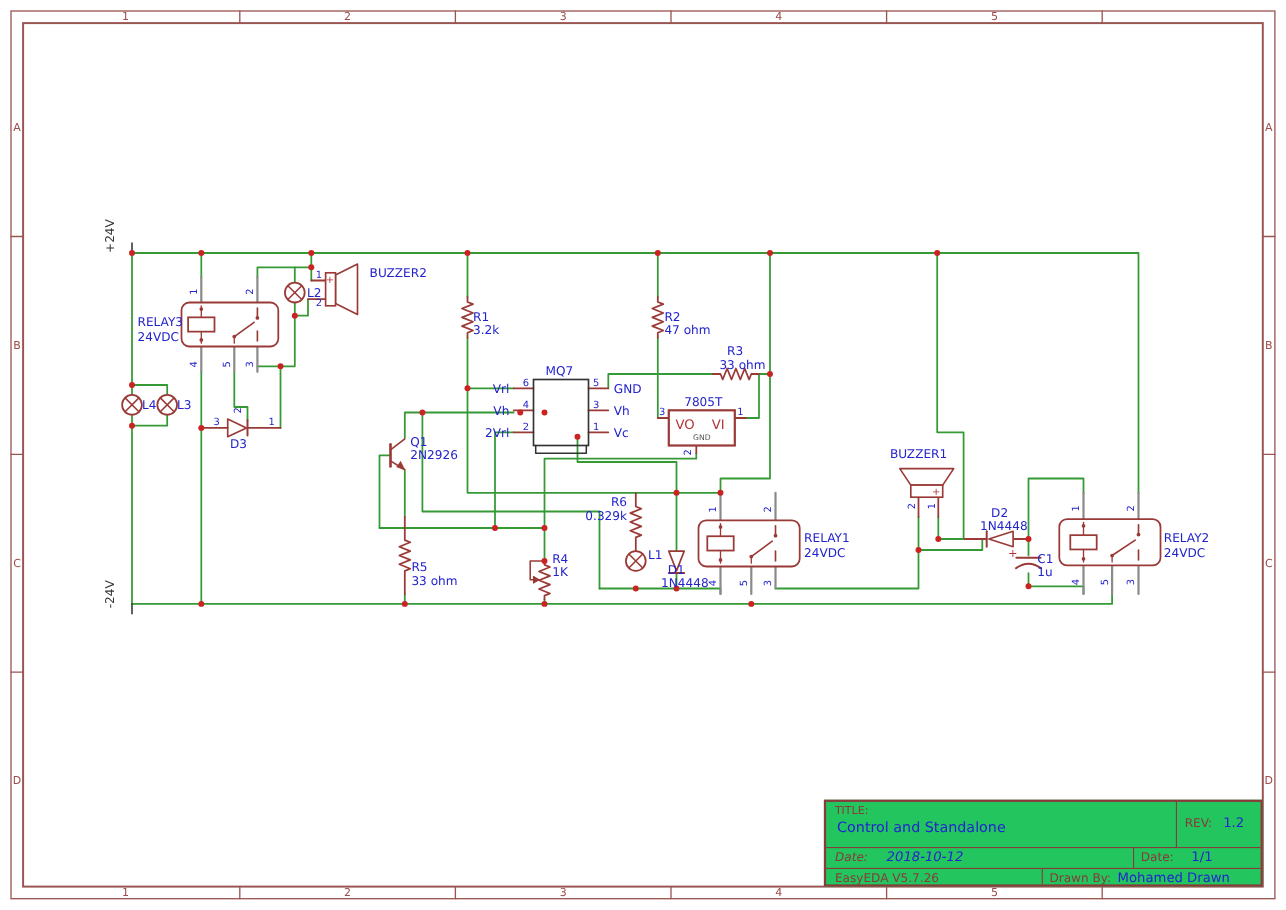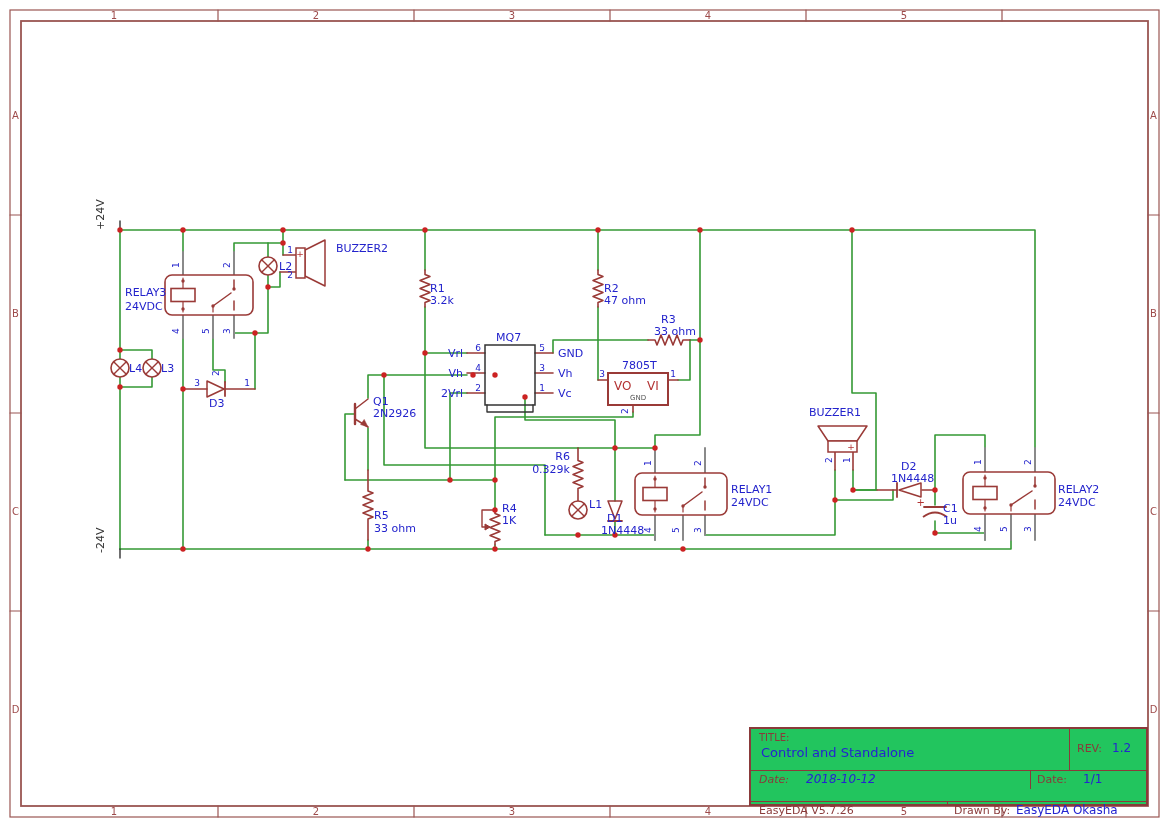--- a/index.html
+++ b/index.html
@@ -344,23 +344,23 @@
     <div class="tb-row" style="top:41px;height:19px;border-top:1.5px solid #8a3a3a;">
       <div class="tb-cell" style="left:0;width:279px;font-style:italic;">
         <span class="tb-label2" style="position:absolute;left:8px;top:2px;">Date:</span>
         <span class="tb-value" style="position:absolute;left:55px;top:1px;">2018-10-12</span>
       </div>
       <div class="tb-cell" style="left:279px;right:0;border-left:1.5px solid #8a3a3a;">
         <span class="tb-label2" style="position:absolute;left:6px;top:2px;">Date:</span>
         <span class="tb-value" style="position:absolute;left:52px;top:1px;">1/1</span>
       </div>
     </div>
-    <div class="tb-row" style="top:72px;bottom:0;border-top:1.5px solid #8a3a3a;">
+    <div class="tb-row" style="top:60px;bottom:0;border-top:1.5px solid #8a3a3a;">
       <div class="tb-cell" style="left:0;width:196px;">
         <span class="tb-label2" style="position:absolute;left:8px;top:2px;">EasyEDA V5.7.26</span>
       </div>
       <div class="tb-cell" style="left:196px;right:0;border-left:1.5px solid #8a3a3a;">
         <span class="tb-label2" style="position:absolute;left:6px;top:2px;">Drawn By:</span>
-        <span class="tb-value" style="position:absolute;left:68px;top:1px;">EasyEDA Okasha</span>
+        <span class="tb-value" style="position:absolute;left:68px;top:1px;">Mohamed Drawn</span>
       </div>
     </div>
   </div>
 </div>
 
 </body></html>

